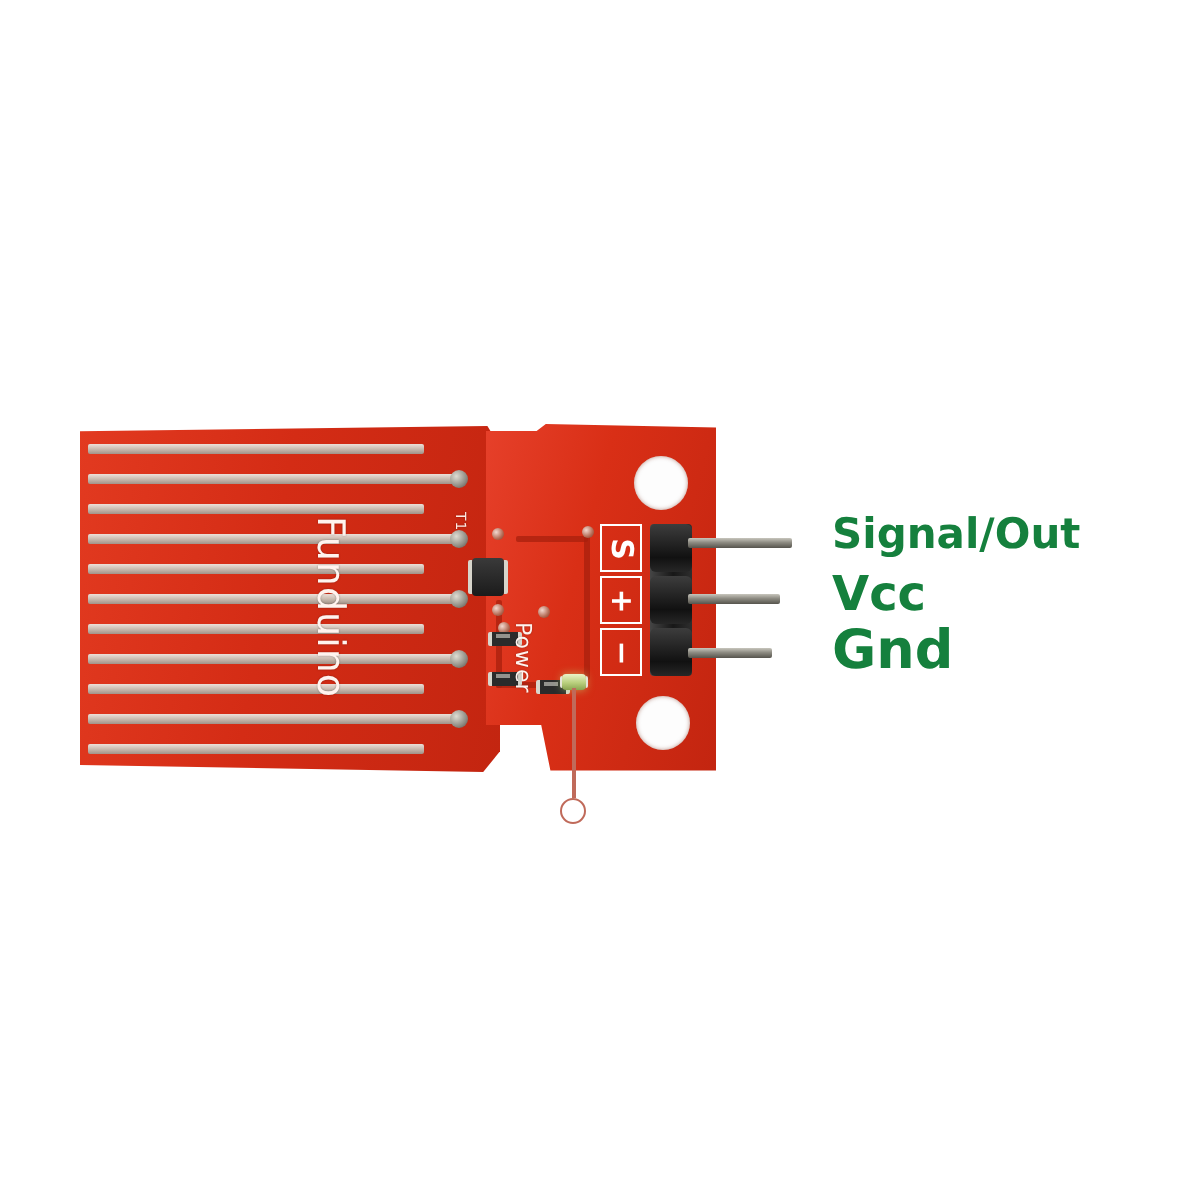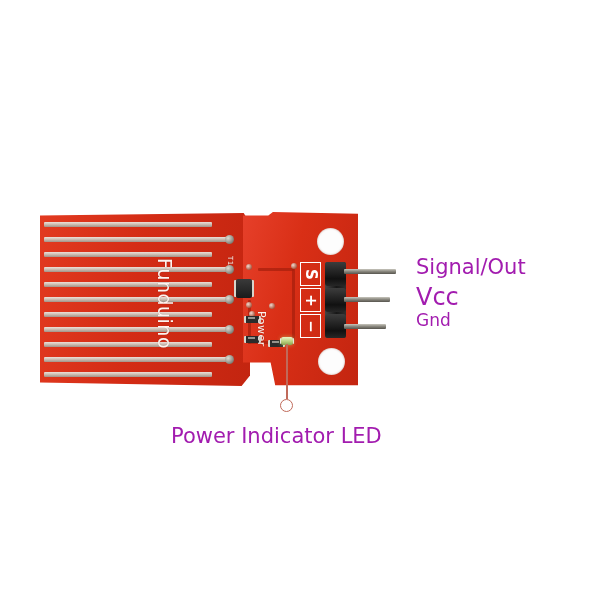--- a/index.html
+++ b/index.html
@@ -222,27 +222,27 @@
   .pin-box span {
     transform: rotate(90deg);
     display: block;
     line-height: 1;
   }
 
   
   .anno {
     position: absolute;
     font-family: "DejaVu Sans", sans-serif;
-    font-weight: 400;
-    color: #a21caf;
+    font-weight: 700;
+    color: #15803d;
     white-space: nowrap;
   }
   #anno-signal { left: 416px; top: 255px; font-size: 21px; }
   #anno-vcc    { left: 416px; top: 283px; font-size: 24px; }
-  #anno-gnd    { left: 416px; top: 310px; font-size: 17px; }
+  #anno-gnd    { left: 416px; top: 310px; font-size: 27px; }
   #anno-led    { left: 171px; top: 424px; font-size: 21px; }
 
   
   #leader-line {
     position: absolute;
     left: 286px; top: 344px;
     width: 1.6px; height: 55px;
     background: #c06a5a;
   }
   #leader-circle {
@@ -327,15 +327,14 @@
     <div class="pin" style="left:344px; top:297px; width:46px;"></div>
     <div class="pin" style="left:344px; top:324px; width:42px;"></div>
   </div>
 
   <div id="anno-signal" class="anno">Signal/Out</div>
   <div id="anno-vcc" class="anno">Vcc</div>
   <div id="anno-gnd" class="anno">Gnd</div>
 
   <div id="leader-line"></div>
   <div id="leader-circle"></div>
-  <div id="anno-led" class="anno">Power Indicator LED</div>
 
 </div>
 
 </body></html>

